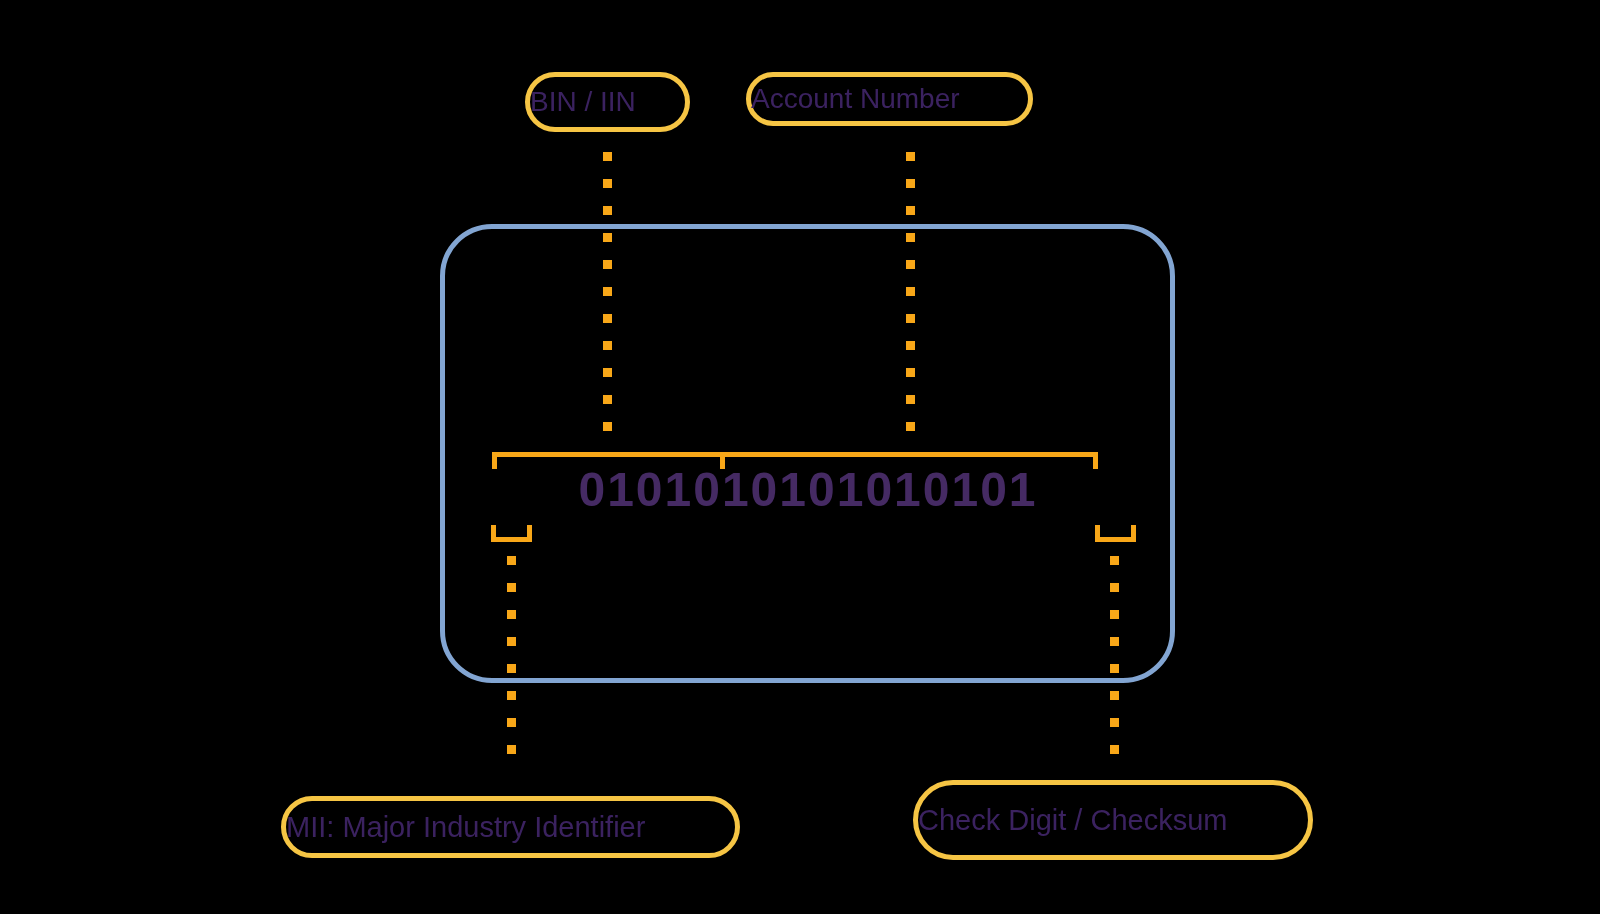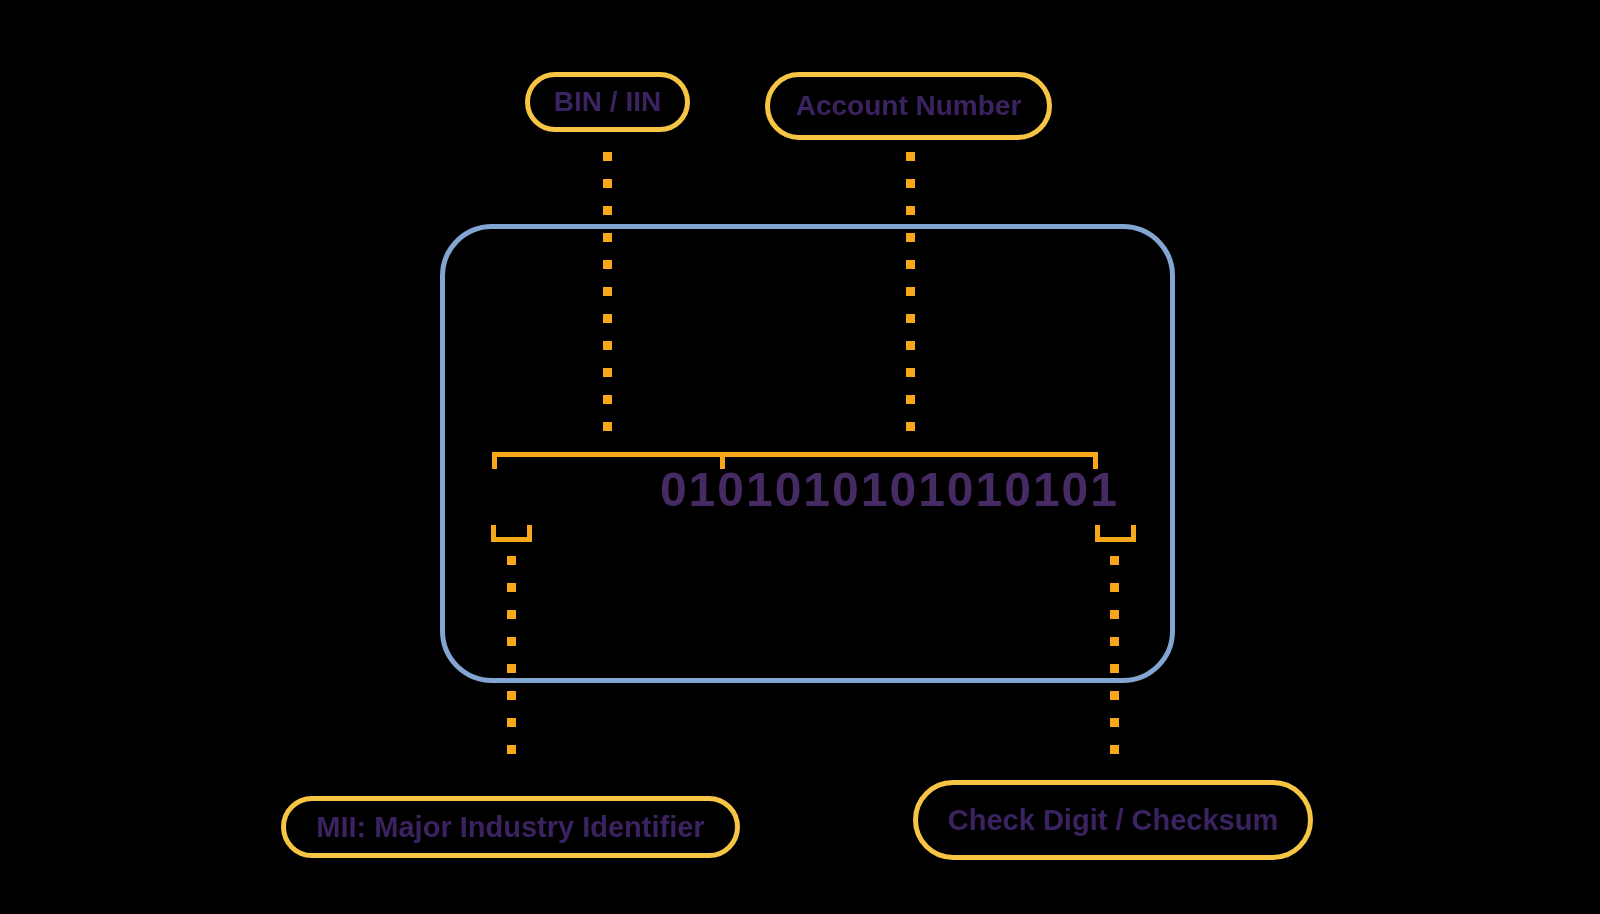--- a/index.html
+++ b/index.html
@@ -14,31 +14,31 @@
   html,body{background:var(--background);}
   #canvas{
     position:relative;
     width:1600px;height:914px;
     background:var(--background);
     overflow:hidden;
     font-family:"Liberation Sans", sans-serif;
   }
   .pill{
     position:absolute;
-    display:flex;align-items:center;justify-content:center;
+    display:flex;align-items:center;justify-content:flex-start;
     border:5px solid var(--pill-border);
     border-radius:40px;
     color:var(--label-purple);
-    font-weight:bold;
+    font-weight:normal;
     white-space:nowrap;
   }
   .pill.top{font-size:28px;}
   .pill.bottom{font-size:29px;}
   #bin-pill{left:525px;top:72px;width:165px;height:60px;}
-  #account-pill{left:765px;top:72px;width:287px;height:68px;}
+  #account-pill{left:746px;top:72px;width:287px;height:54px;}
   #mii-pill{left:281px;top:796px;width:459px;height:62px;}
   #check-pill{left:913px;top:780px;width:400px;height:80px;}
 
   .dotted-v{
     position:absolute;
     width:9px;
     background-image:repeating-linear-gradient(to bottom, var(--accent-orange) 0 9px, transparent 9px 27px);
   }
   #bin-dots{left:603px;top:152px;height:284px;}
   #account-dots{left:906px;top:152px;height:284px;}
@@ -61,21 +61,21 @@
   }
   #bracket-mid-tick{
     position:absolute;
     left:720px;top:452px;width:5px;height:17px;
     background:var(--accent-orange);
   }
 
   #digits-row{
     position:absolute;
     left:497px;top:466px;width:622px;
-    display:flex;justify-content:flex-end;
+    display:flex;justify-content:center;
     color:var(--digit-purple);
     font-size:48px;font-weight:bold;line-height:48px;
   }
   .digit-group{letter-spacing:2px;}
 
   .mini-bracket{
     position:absolute;
     top:525px;width:41px;height:17px;
     border-bottom:5px solid var(--accent-orange);
     border-left:5px solid var(--accent-orange);

